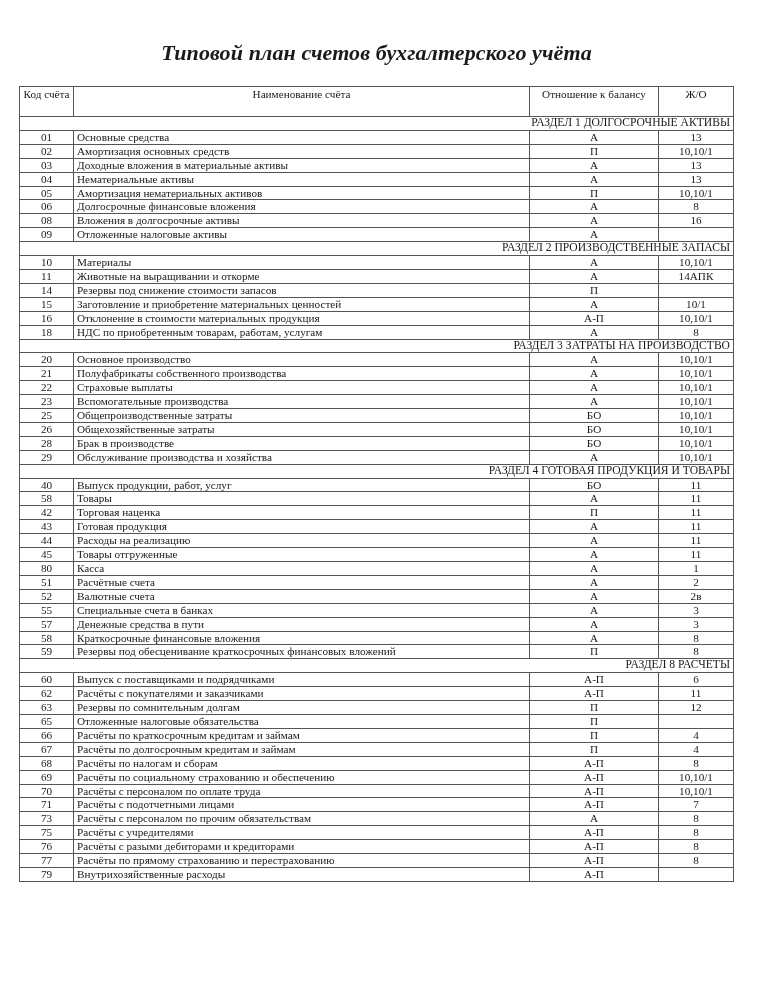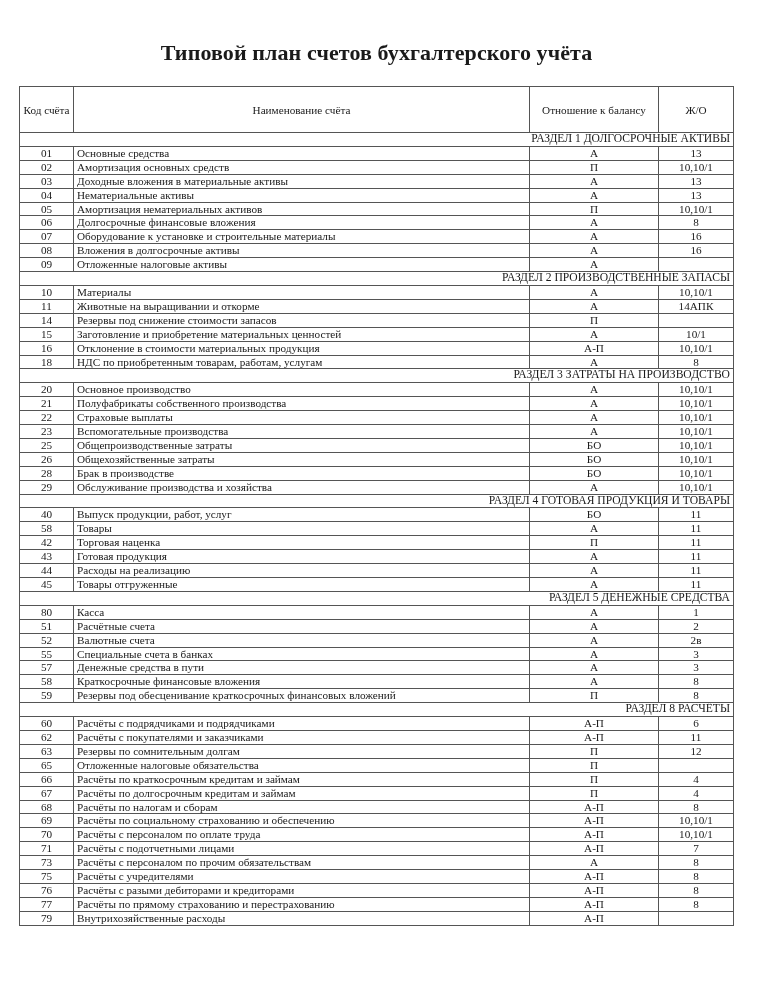--- a/index.html
+++ b/index.html
@@ -1,24 +1,24 @@
 <!DOCTYPE html>
 <html><head>
 <meta charset="utf-8">
 <style>
   html, body { margin:0; padding:0; background:#ffffff; }
   body { width:768px; height:994px; position:relative; overflow:hidden;
          font-family:"Liberation Serif", "DejaVu Serif", serif; color:#1a1a1a; }
   .title { position:absolute; top:40px; left:0; width:753px; text-align:center;
-           font-size:22px; font-weight:bold; letter-spacing:0.1px; }
+           font-size:22px; font-weight:bold; letter-spacing:0.1px;font-style:italic; }
   table.plan { position:absolute; top:86px; left:19px; width:714px;
                border-collapse:collapse; table-layout:fixed; font-size:11.2px; }
   table.plan td, table.plan th { border:1px solid #555; padding:0 3px; height:12.9px;
                line-height:12.9px; white-space:nowrap; overflow:hidden; font-weight:normal; }
-  table.plan th { vertical-align:top; line-height:13px; padding-top:17px; height:28px; }
+  table.plan th { vertical-align:top; line-height:13px; padding-top:1px; height:28px; }
   col.c-code { width:54px; } col.c-name { width:456px; } col.c-bal { width:129px; } col.c-jo { width:75px; }
   .center { text-align:center; }
   .sec td { text-align:right; font-weight:bold; font-size:11.6px; }
   .bold td { font-weight:bold; }
 </style>
 </head>
 <body>
 
 <div class="title">Типовой план счетов бухгалтерского учёта</div>
 
@@ -71,26 +71,20 @@
         <td class="center">П</td>
         <td class="center">10,10/1</td>
       </tr>
       <tr>
         <td class="center">06</td>
         <td>Долгосрочные финансовые вложения</td>
         <td class="center">А</td>
         <td class="center">8</td>
       </tr>
       <tr>
-        <td class="center">07</td>
-        <td>Оборудование к установке и строительные материалы</td>
-        <td class="center">А</td>
-        <td class="center">16</td>
-      </tr>
-      <tr>
         <td class="center">08</td>
         <td>Вложения в долгосрочные активы</td>
         <td class="center">А</td>
         <td class="center">16</td>
       </tr>
       <tr>
         <td class="center">09</td>
         <td>Отложенные налоговые активы</td>
         <td class="center">А</td>
         <td class="center"></td>
@@ -217,23 +211,20 @@
         <td>Расходы на реализацию</td>
         <td class="center">А</td>
         <td class="center">11</td>
       </tr>
       <tr>
         <td class="center">45</td>
         <td>Товары отгруженные</td>
         <td class="center">А</td>
         <td class="center">11</td>
       </tr>
-      <tr class="sec">
-        <td colspan="4">РАЗДЕЛ 5 ДЕНЕЖНЫЕ СРЕДСТВА</td>
-      </tr>
       <tr>
         <td class="center">80</td>
         <td>Касса</td>
         <td class="center">А</td>
         <td class="center">1</td>
       </tr>
       <tr>
         <td class="center">51</td>
         <td>Расчётные счета</td>
         <td class="center">А</td>
@@ -267,21 +258,21 @@
         <td class="center">59</td>
         <td>Резервы под обесценивание краткосрочных финансовых вложений</td>
         <td class="center">П</td>
         <td class="center">8</td>
       </tr>
       <tr class="sec">
         <td colspan="4">РАЗДЕЛ 8 РАСЧЁТЫ</td>
       </tr>
       <tr>
         <td class="center">60</td>
-        <td>Расчёты с подрядчиками и подрядчиками</td>
+        <td>Выпуск с поставщиками и подрядчиками</td>
         <td class="center">А-П</td>
         <td class="center">6</td>
       </tr>
       <tr>
         <td class="center">62</td>
         <td>Расчёты с покупателями и заказчиками</td>
         <td class="center">А-П</td>
         <td class="center">11</td>
       </tr>
       <tr>

